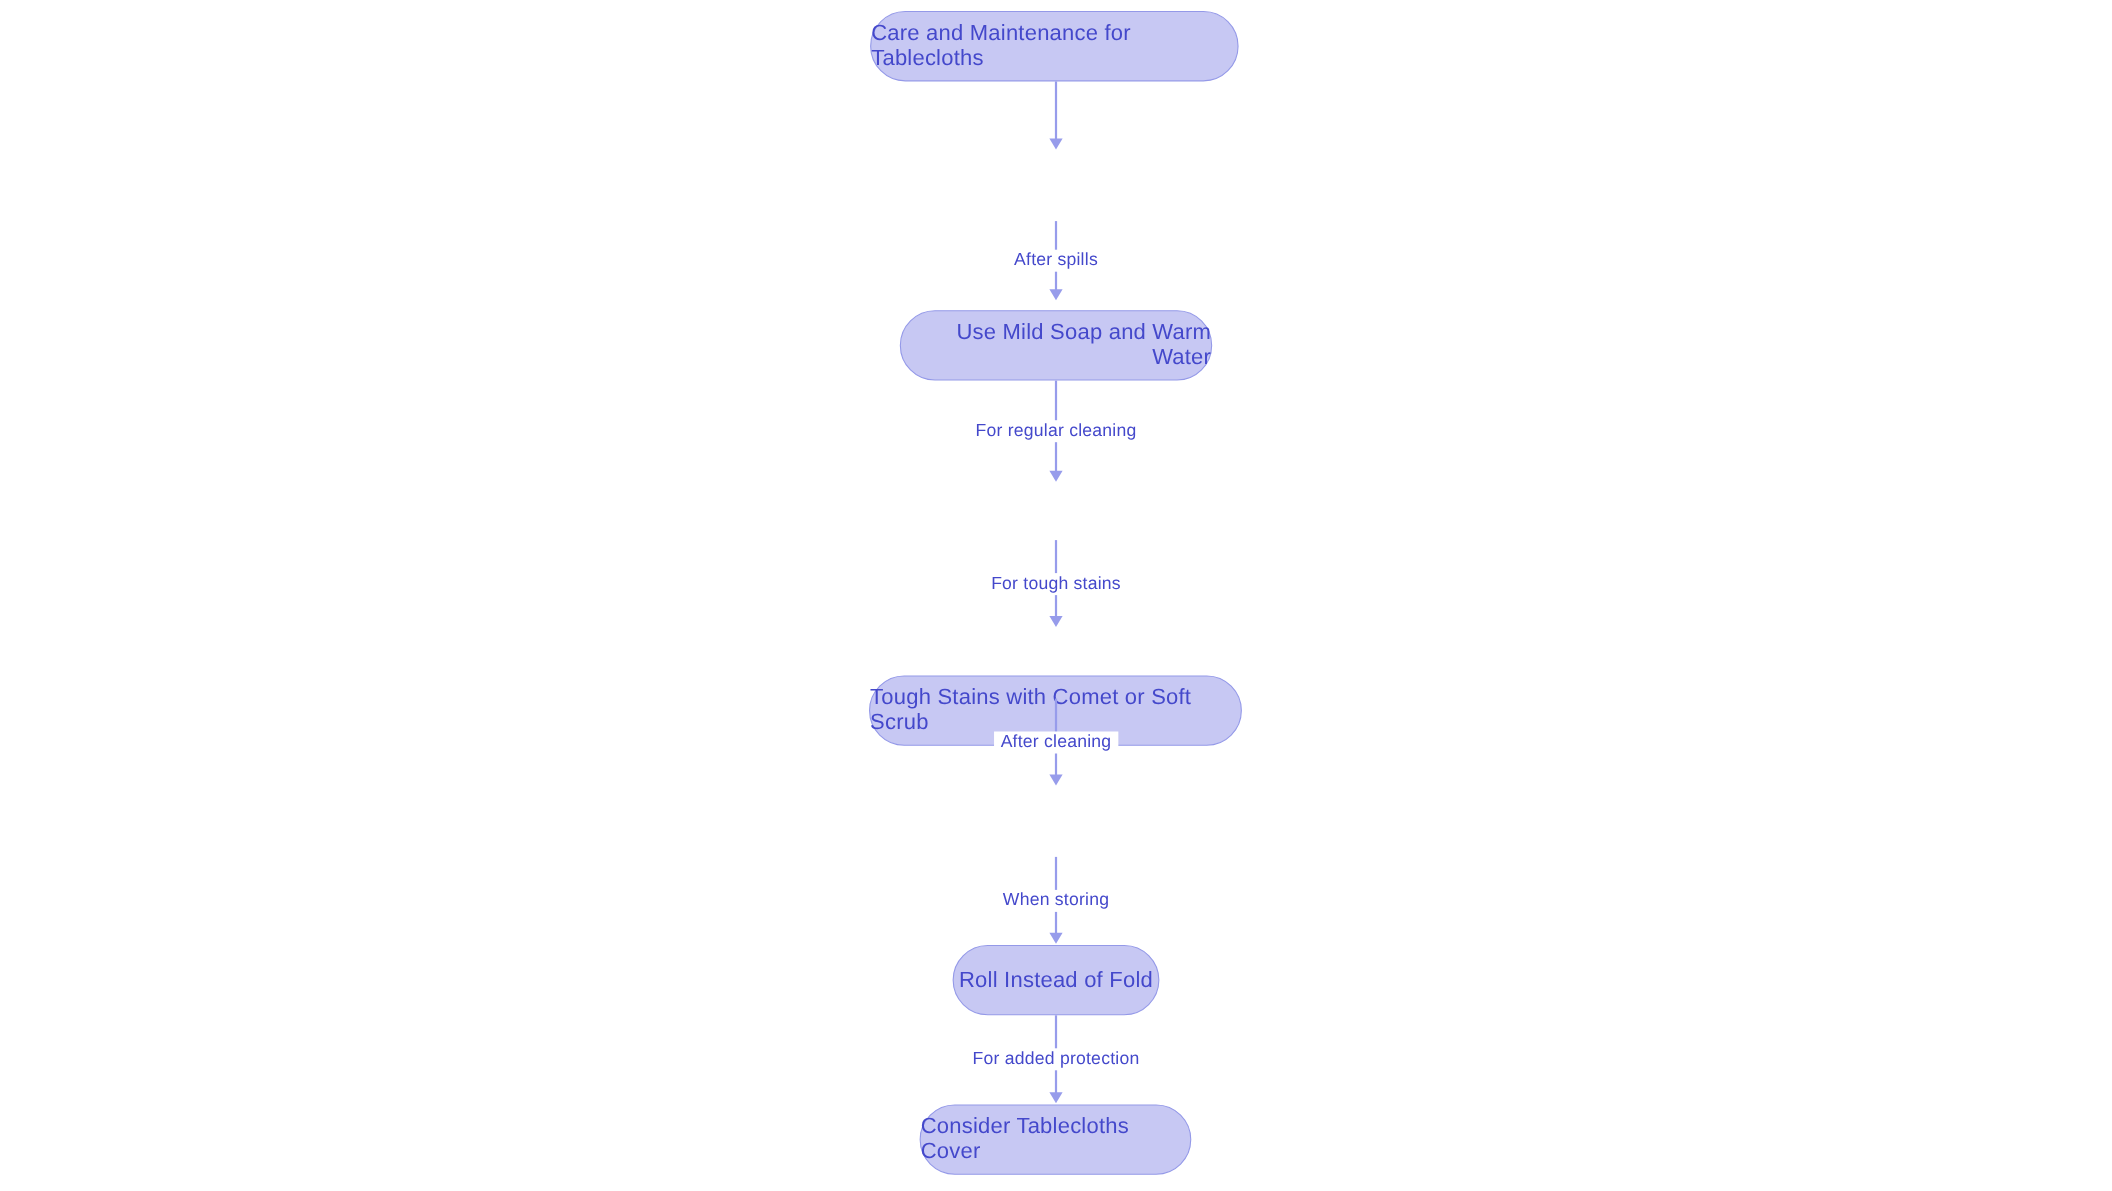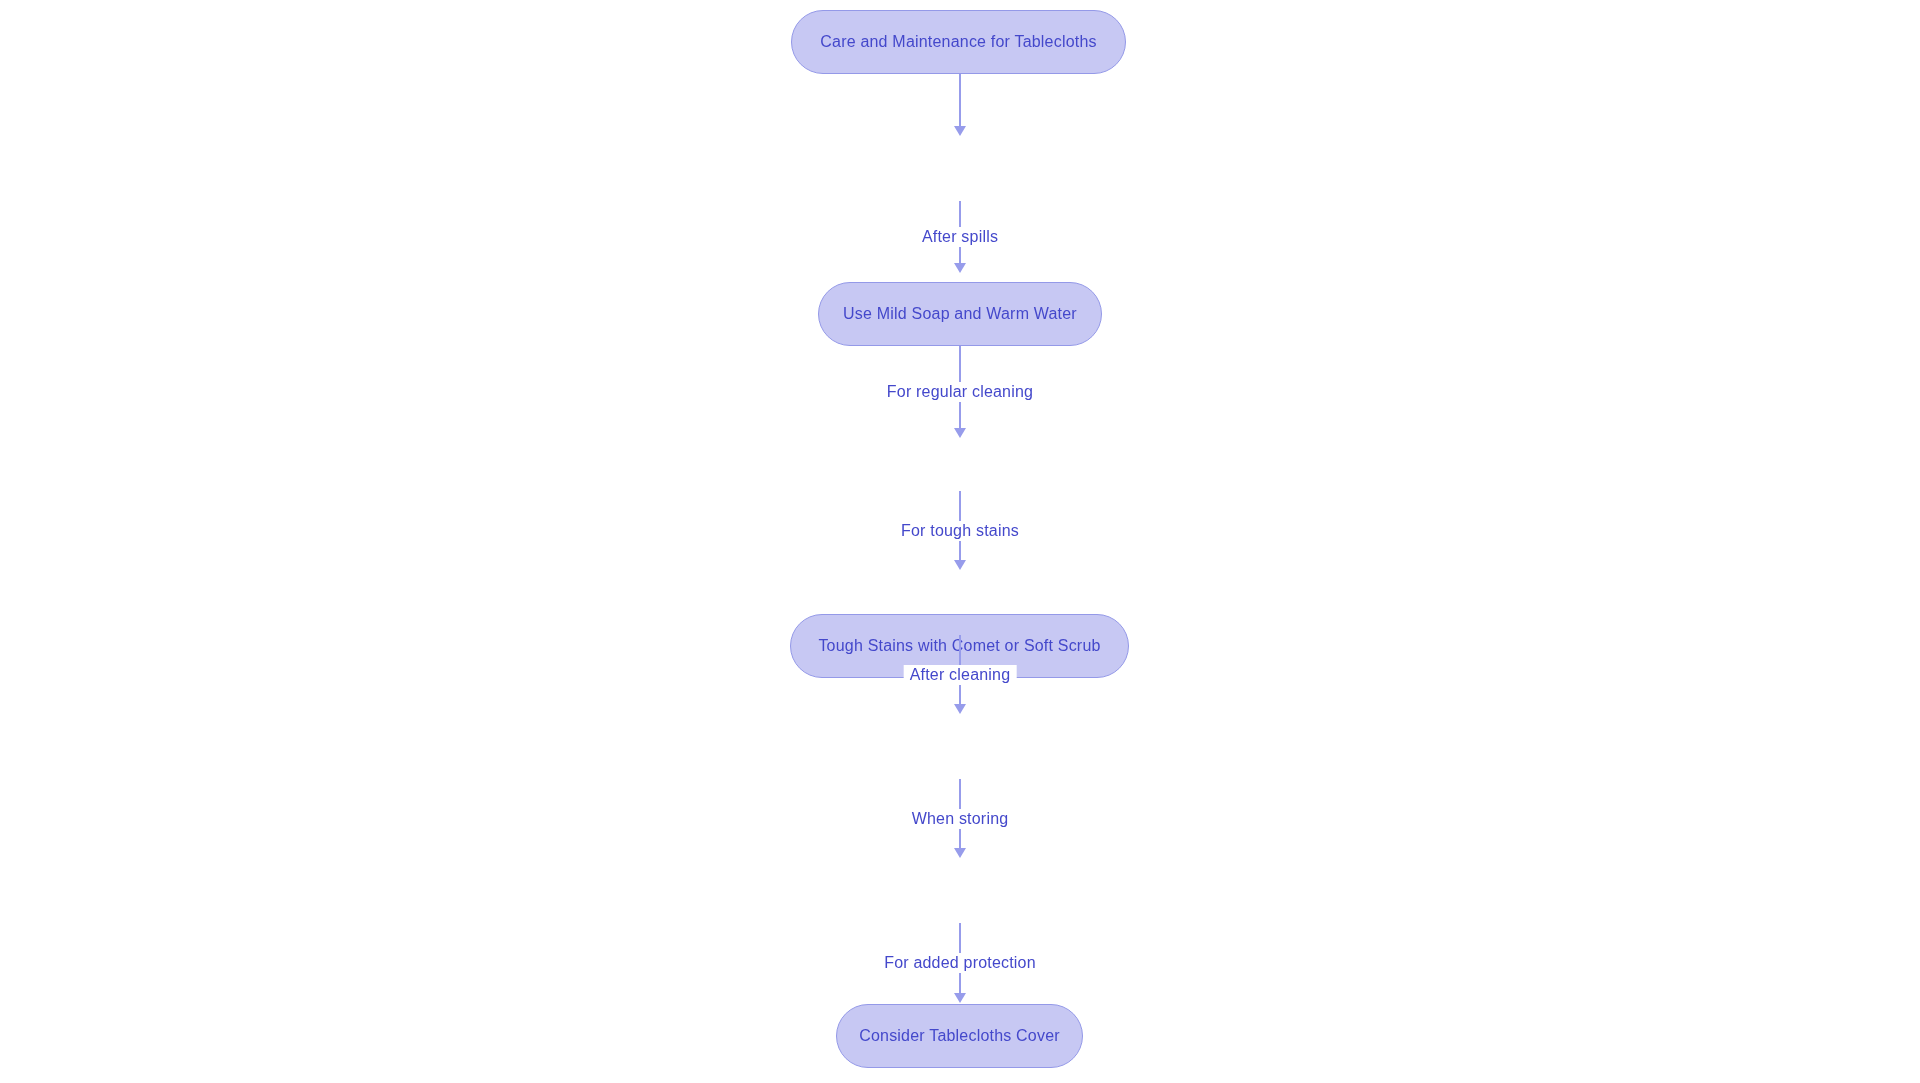--- a/index.html
+++ b/index.html
@@ -19,26 +19,26 @@
     position: absolute;
     height: 64px;
     border-radius: 32px;
     background: var(--node-fill, #c7c8f3);
     border: 1px solid var(--node-border, #9499e8);
     box-sizing: border-box;
     display: flex;
     align-items: center;
     justify-content: center;
     color: var(--node-text, #4448cb);
-    font-size: 16px;
+    font-size: 20px;
     letter-spacing: 0.2px;
   }
   .n1 { left: 791px; top: 10px;   width: 335px; }
   .n2 { left: 828px; top: 137px;  width: 264px; }
-  .n3 { left: 818px; top: 282px;  width: 284px; }
+  .n3 { left: 818px; top: 282px;  width: 284px; text-align: right; }
   .n4 { left: 822px; top: 427px;  width: 276px; }
   .n5 { left: 790px; top: 571px;  width: 339px; margin-top: 43px; }
   .n6 { left: 834px; top: 715px;  width: 251px; }
   .n7 { left: 866px; top: 859px;  width: 188px; }
   .n8 { left: 836px; top: 1004px; width: 247px; }
 
   .edge {
     position: absolute;
     left: 953px;
     width: 14px;
@@ -132,20 +132,23 @@
     <span class="edge-label">After cleaning</span>
   </div>
 
 
   <div class="edge e6">
     <div class="line"></div>
     <div class="arrowhead"></div>
     <span class="edge-label">When storing</span>
   </div>
 
+  <div class="node n7">
+    <span>Roll Instead of Fold</span>
+  </div>
 
   <div class="edge e7">
     <div class="line"></div>
     <div class="arrowhead"></div>
     <span class="edge-label">For added protection</span>
   </div>
 
   <div class="node n8">
     <span>Consider Tablecloths Cover</span>
   </div>

